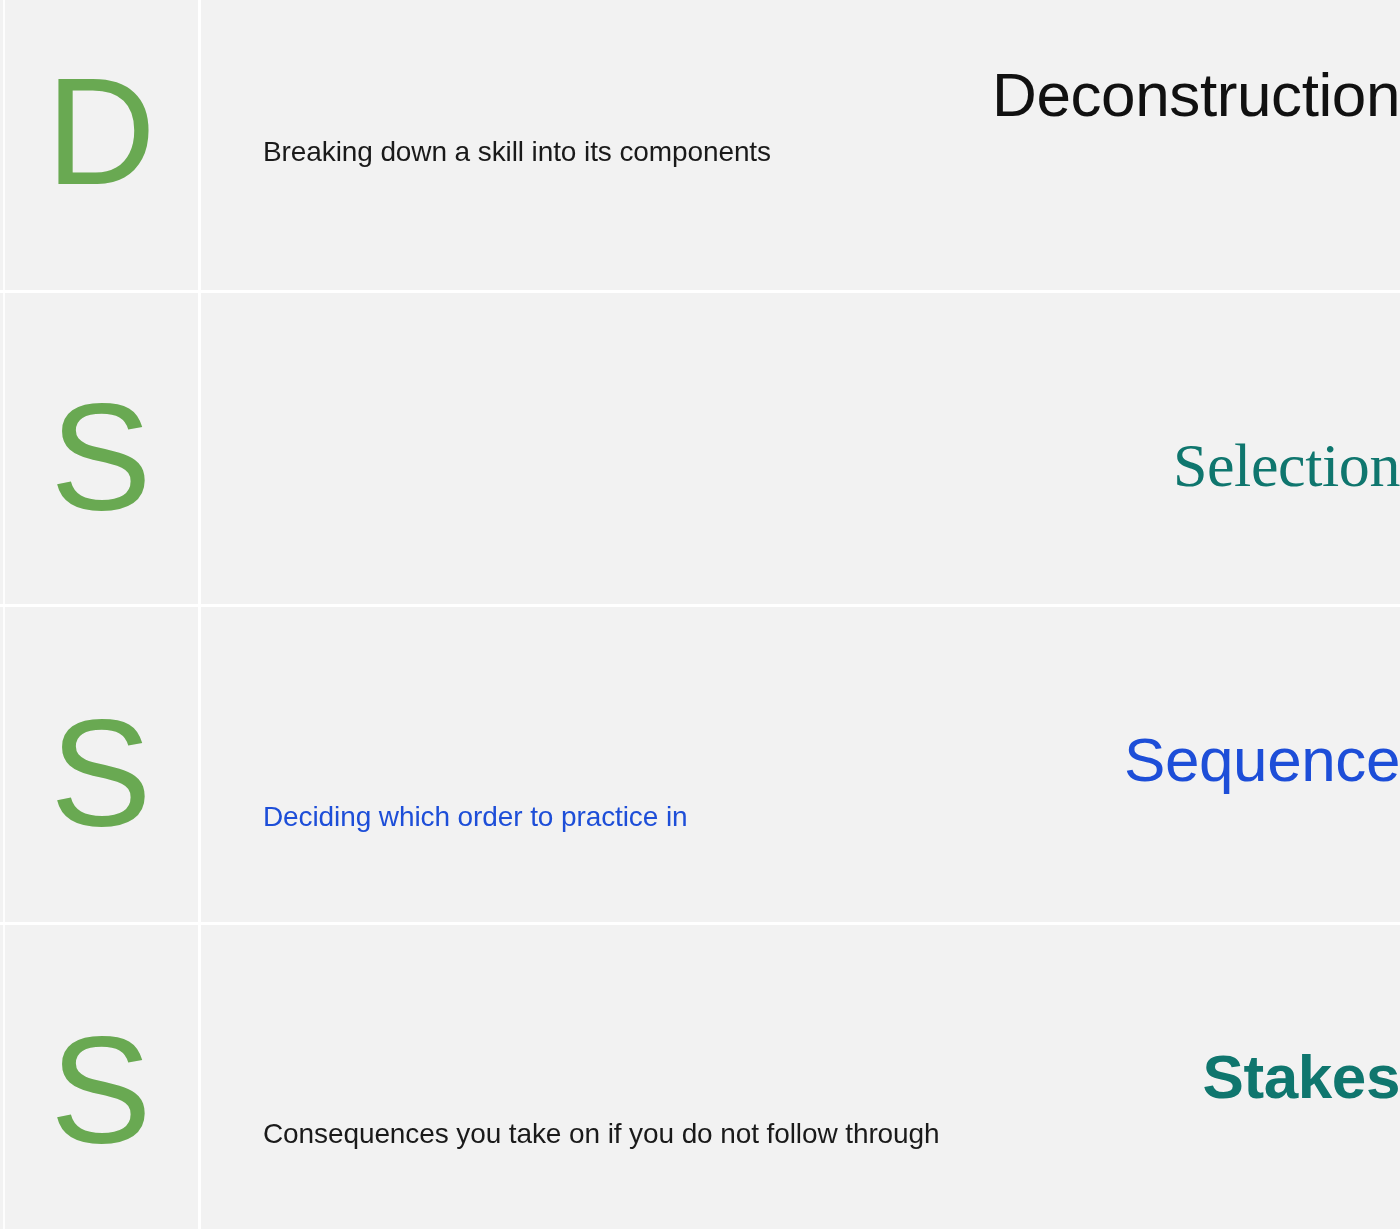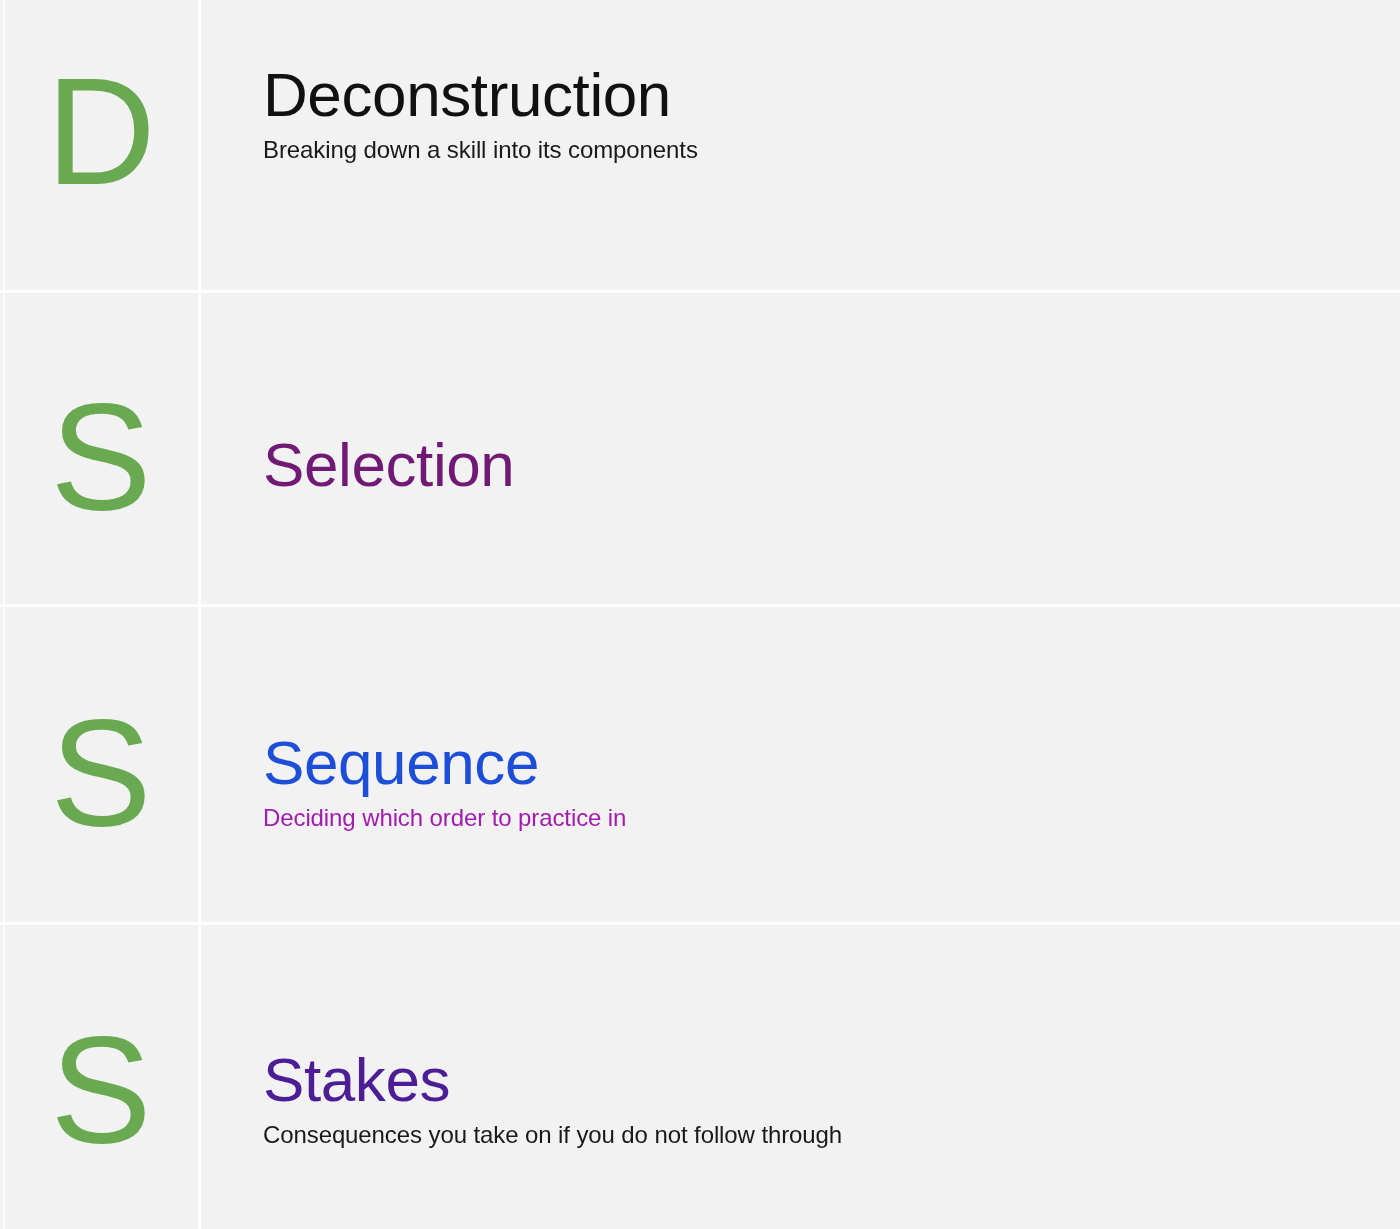--- a/index.html
+++ b/index.html
@@ -98,26 +98,27 @@
 
   .row-title {
     color: #111111;
     font-family: "Liberation Sans", sans-serif;
     font-size: 62px;
     font-weight: 400;
     line-height: 1.08;
     letter-spacing: -0.4px;
     margin: 0;
     white-space: nowrap;
+    text-align: right;
   }
 
   .row-subtitle {
     color: #1a1a1a;
     font-family: "Liberation Sans", sans-serif;
-    font-size: 24px;
+    font-size: 28px;
     font-weight: 400;
     line-height: 1.22;
     letter-spacing: -0.1px;
     margin: 6px 0 0 0;
     white-space: nowrap;
   }
 
   
   #row-0 { top: 0px;    height: 293px; }
   #row-1 { top: 293px;  height: 314px; }
@@ -150,37 +151,37 @@
       <div class="row-title" style="color: rgb(17, 17, 17);">Deconstruction</div>
       <div class="row-subtitle" style="color: rgb(26, 26, 26);">Breaking down a skill into its components</div>
     </div>
   </div>
 
   <div class="row ruled" id="row-1">
     <div class="letter-cell">
       <span class="letter" style="color: rgb(105, 169, 82);">S</span>
     </div>
     <div class="text-cell">
-      <div class="row-title" style="color: #701a75;">Selection</div>
+      <div class="row-title" style="color: #0f766e; font-family: Liberation Serif, serif;">Selection</div>
     </div>
   </div>
 
   <div class="row ruled" id="row-2">
     <div class="letter-cell">
       <span class="letter" style="color: rgb(105, 169, 82);">S</span>
     </div>
     <div class="text-cell">
       <div class="row-title" style="color: #1d4ed8;">Sequence</div>
-      <div class="row-subtitle" style="color: #a21caf;">Deciding which order to practice in</div>
+      <div class="row-subtitle" style="color: #1d4ed8;">Deciding which order to practice in</div>
     </div>
   </div>
 
   <div class="row" id="row-3">
     <div class="letter-cell">
       <span class="letter" style="color: rgb(105, 169, 82);">S</span>
     </div>
     <div class="text-cell">
-      <div class="row-title" style="color: #4c1d95;">Stakes</div>
+      <div class="row-title" style="color: #0f766e; font-weight: bold;">Stakes</div>
       <div class="row-subtitle" style="color: rgb(26, 26, 26);">Consequences you take on if you do not follow through</div>
     </div>
   </div>
 
 </div>
 
 </body></html>

